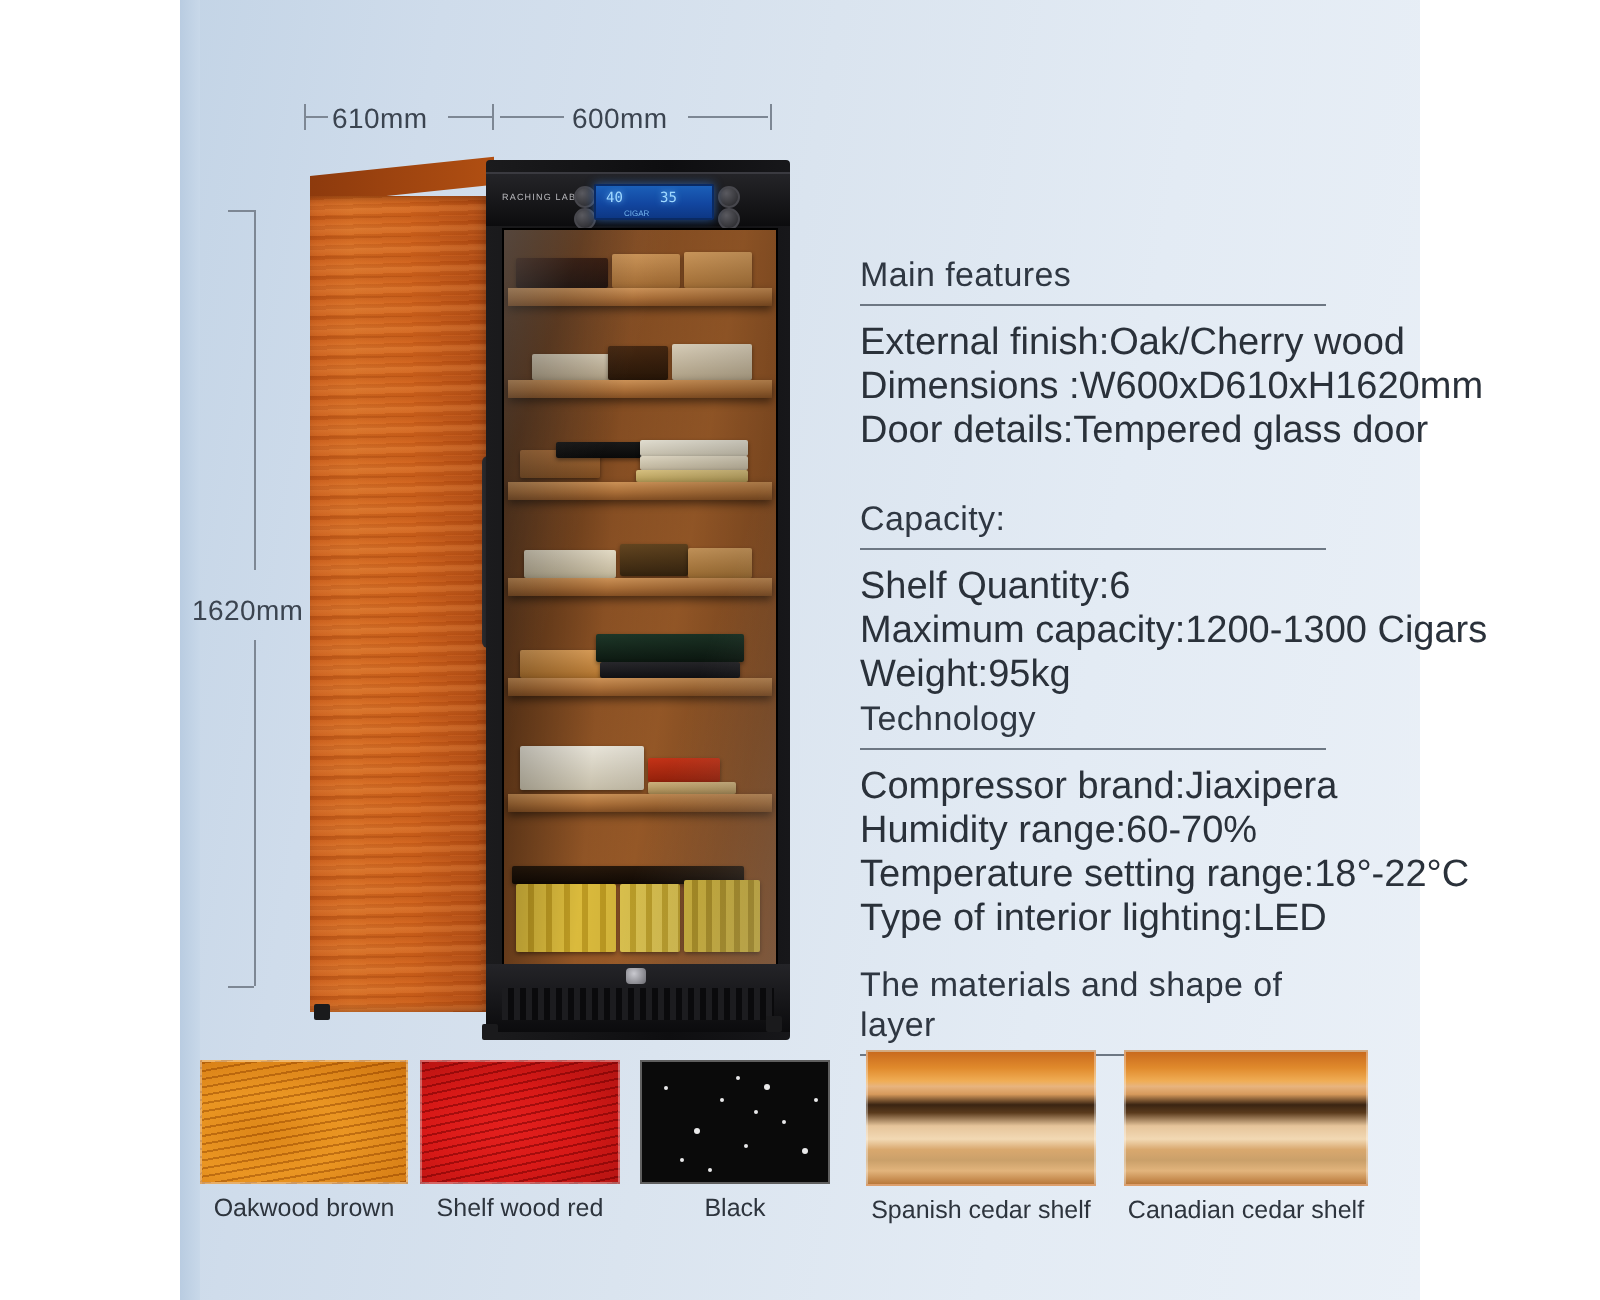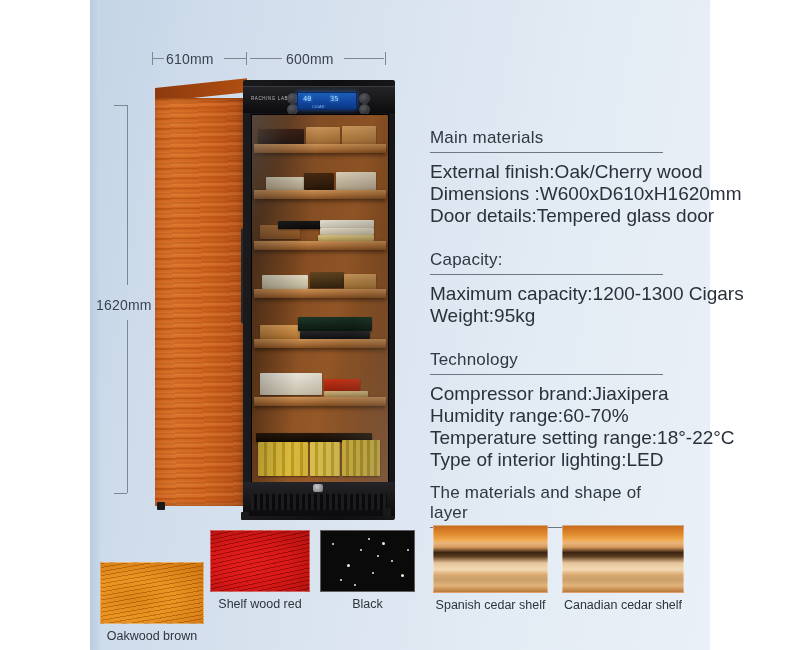--- a/index.html
+++ b/index.html
@@ -276,30 +276,31 @@
     <div class="vent"></div>
     <div class="lock"></div>
     <div class="foot f1"></div>
     <div class="foot f2"></div>
     <div class="foot f3"></div>
   </div>
 
   <div class="spec">
 
     <div style="position:absolute;top:128px;left:0;">
-      <div class="sec-title">Main materials</div>
+      <div class="sec-title">Main features</div>
       <div class="sec-rule"></div>
       <div class="sec-line">External finish:Oak/Cherry wood</div>
       <div class="sec-line">Dimensions :W600xD610xH1620mm</div>
       <div class="sec-line">Door details:Tempered glass door</div>
     </div>
 
     <div style="position:absolute;top:250px;left:0;">
       <div class="sec-title">Capacity:</div>
       <div class="sec-rule"></div>
+      <div class="sec-line">Shelf Quantity:6</div>
       <div class="sec-line">Maximum capacity:1200-1300 Cigars</div>
       <div class="sec-line">Weight:95kg</div>
     </div>
 
     <div style="position:absolute;top:350px;left:0;">
       <div class="sec-title">Technology</div>
       <div class="sec-rule"></div>
       <div class="sec-line">Compressor brand:Jiaxipera</div>
       <div class="sec-line">Humidity range:60-70%</div>
       <div class="sec-line">Temperature setting range:18°-22°C</div>
@@ -307,21 +308,21 @@
     </div>
 
     <div style="position:absolute;top:483px;left:0;">
       <div class="sec-title">The materials and shape of layer</div>
       <div class="sec-rule"></div>
     </div>
   </div>
 
   <div class="swatches">
 
-    <div class="sw" style="left:100px;top:0;width:104px;margin-top:32px;">
+    <div class="sw" style="left:100px;top:0;width:104px;">
       <div class="sw-img oak"></div>
       <div class="sw-cap">Oakwood brown</div>
     </div>
 
     <div class="sw" style="left:210px;top:0;width:100px;">
       <div class="sw-img rose"></div>
       <div class="sw-cap">Shelf wood red</div>
     </div>
 
     <div class="sw" style="left:320px;top:0;width:95px;">

